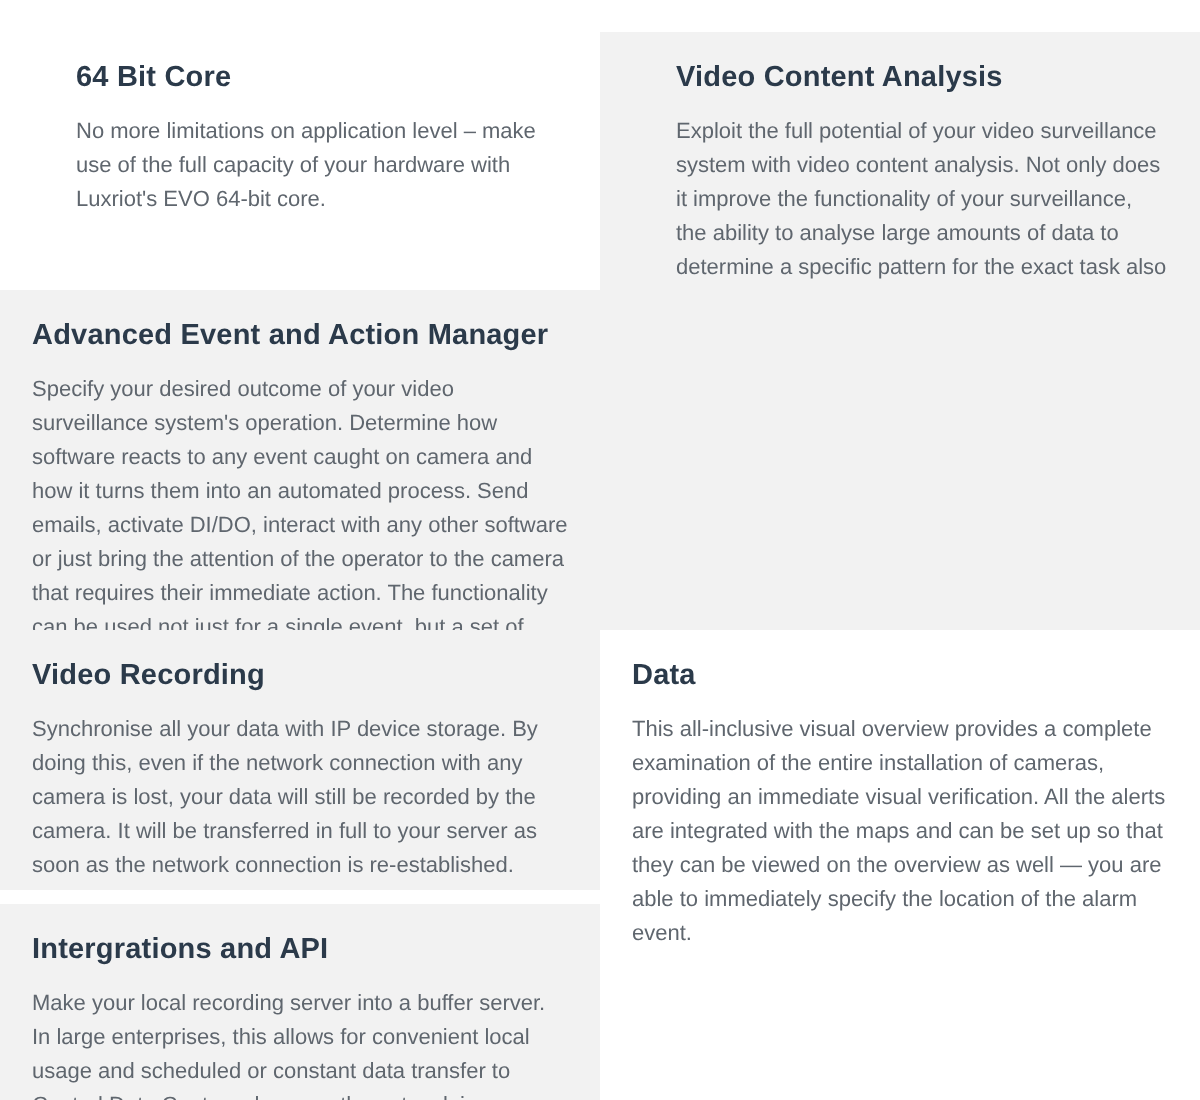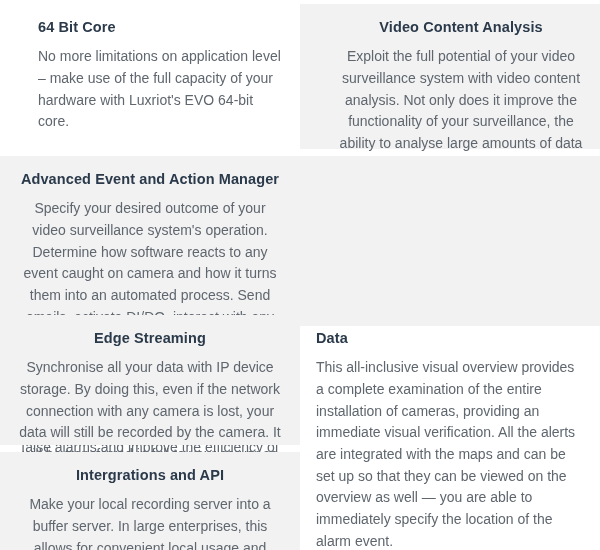--- a/index.html
+++ b/index.html
@@ -19,43 +19,42 @@
     width: 600px;
     height: 550px;
   }
   .cell {
     position: absolute;
     box-sizing: border-box;
     padding: 14px 16px 16px 16px;
   }
   .cell.shaded {
     background: #f2f2f2;
-    text-align: center;
   }
   .cell h3 {
     margin: 0 0 10px 0;
     font-size: 14.5px;
     line-height: 1.25;
     font-weight: bold;
     color: #2b3a4a;
     letter-spacing: 0.1px;
   }
   .cell p {
     margin: 0;
-    font-size: 14px;
+    font-size: 11px;
     line-height: 1.55;
     color: #5f666e;
   }
   
   .col-left  { left: 0px;   width: 300px; }
   .col-right { left: 300px; width: 300px; }
 
   
-  .r1 { top: 4px;   height: 145px; padding-left: 38px; }
-  .r2 { top: 156px; height: 170px; }
+  .r1 { top: 16px;   height: 145px; padding-left: 38px; }
+  .r2 { top: 145px; height: 170px; }
   .r3 { top: 315px; height: 130px; }
   .r4 { top: 452px; height: 105px; }
 </style>
 </head>
 <body>
 
 <div class="grid">
 
   <div class="cell col-left r1">
     <h3>64 Bit Core</h3>
@@ -69,21 +68,21 @@
 
   <div class="cell col-left r2 shaded">
     <h3>Advanced Event and Action Manager</h3>
     <p>Specify your desired outcome of your video surveillance system's operation. Determine how software reacts to any event caught on camera and how it turns them into an automated process. Send emails, activate DI/DO, interact with any other software or just bring the attention of the operator to the camera that requires their immediate action. The functionality can be used not just for a single event, but a set of sequenced events to get rid of false alarms and improve the efficiency of your surveillance system.</p>
   </div>
 
   <div class="cell col-right r2 shaded">
   </div>
 
   <div class="cell col-left r3 shaded">
-    <h3>Edge Streaming</h3>
+    <h3>Video Recording</h3>
     <p>Synchronise all your data with IP device storage. By doing this, even if the network connection with any camera is lost, your data will still be recorded by the camera. It will be transferred in full to your server as soon as the network connection is re-established.</p>
   </div>
 
   <div class="cell col-right r3">
     <h3>Data</h3>
     <p>This all-inclusive visual overview provides a complete examination of the entire installation of cameras, providing an immediate visual verification. All the alerts are integrated with the maps and can be set up so that they can be viewed on the overview as well — you are able to immediately specify the location of the alarm event.</p>
   </div>
 
   <div class="cell col-left r4 shaded">
     <h3>Intergrations and API</h3>

